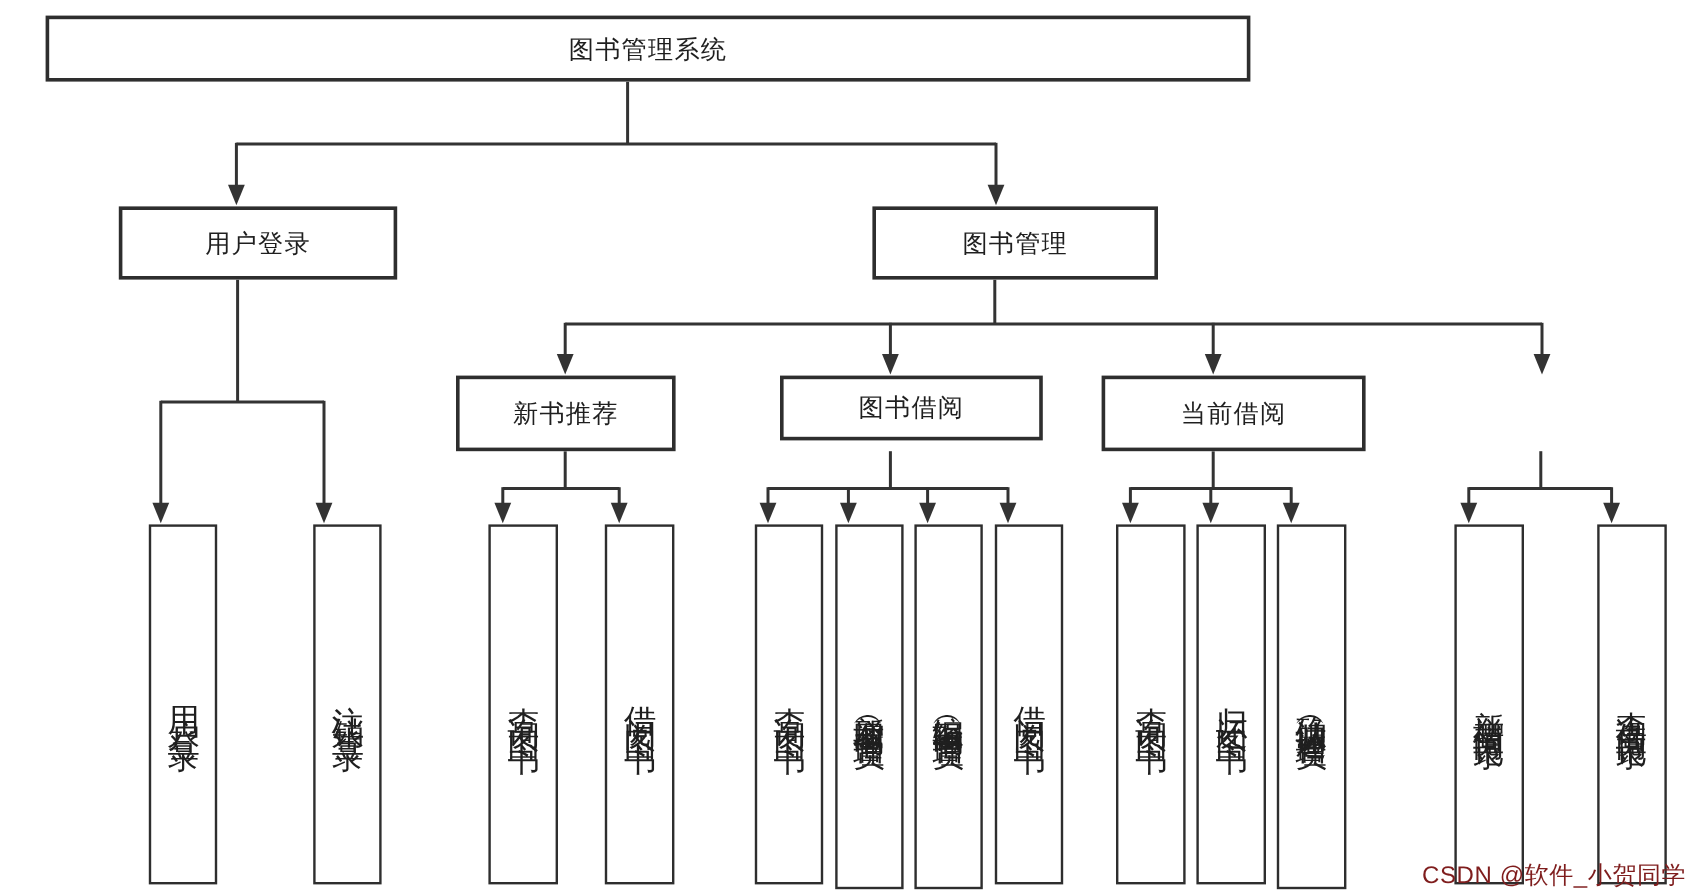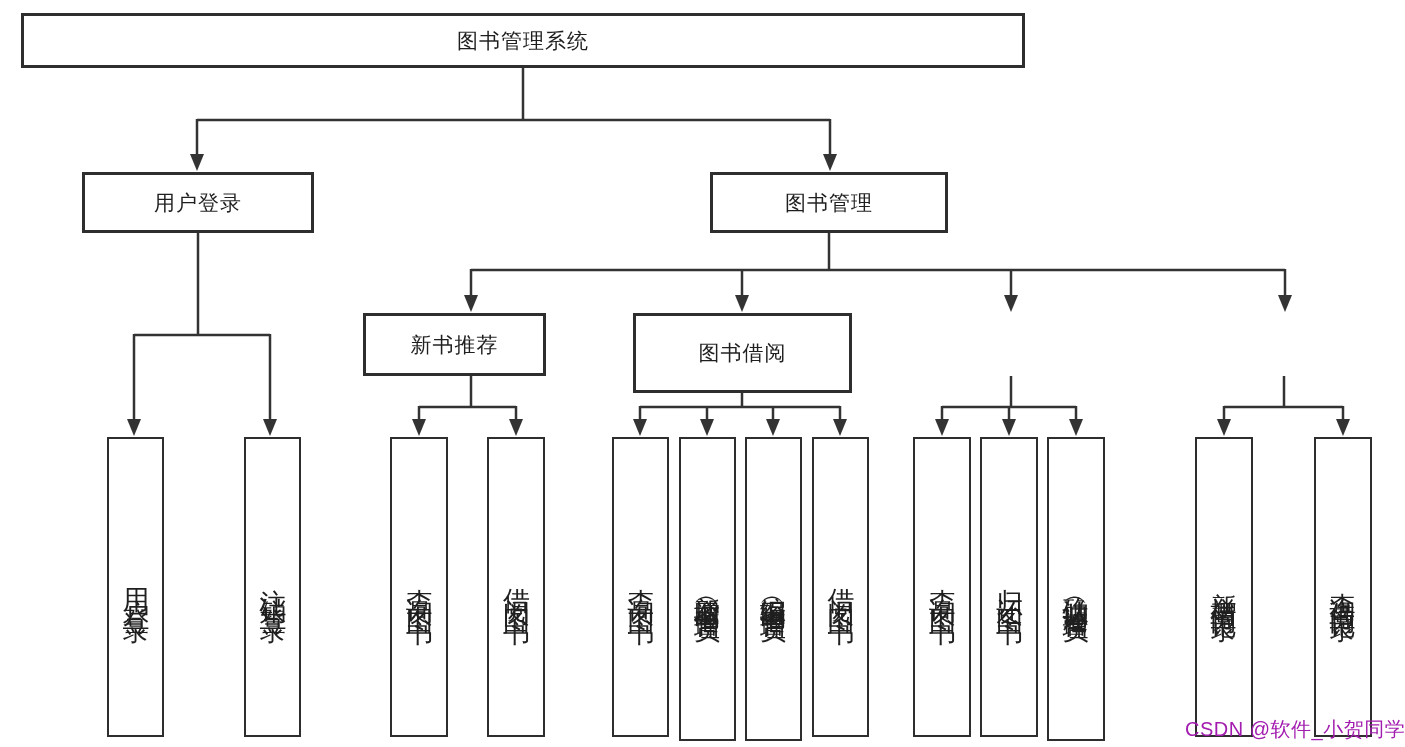--- a/index.html
+++ b/index.html
@@ -15,40 +15,41 @@
   .node{
     position:absolute;
     background:#ffffff;
     border:3px solid #2e2e2e;
     box-sizing:border-box;
     display:flex;align-items:center;justify-content:center;
     text-align:center;
     font-size:21px;
     letter-spacing:1px;
     z-index:2;
+    margin-left:17px;
   }
   .leaf{
     border-width:2px;
     writing-mode:vertical-rl;
     text-orientation:mixed;
     font-size:27px;
     letter-spacing:10px;
     line-height:1;
     padding:6px 0;
   }
   .leaf.mid{letter-spacing:5px;font-size:26px;}
   .leaf.long{letter-spacing:3px;font-size:26px;}
   
   #n-root{left:21px;top:13px;width:1004px;height:55px;}
   
   #n-user-login{left:82px;top:172px;width:232px;height:61px;}
   #n-book-mgmt{left:710px;top:172px;width:238px;height:61px;}
   
   #n-new-books{left:363px;top:313px;width:183px;height:63px;}
-  #n-book-borrow{left:633px;top:313px;width:219px;height:80px;}
+  #n-book-borrow{left:633px;top:313px;width:219px;height:54px;}
   #n-current-borrow{left:901px;top:313px;width:220px;height:63px;}
   #n-borrow-records{left:1176px;top:313px;width:218px;height:63px;}
   
   #l-user-login{left:107px;top:437px;width:57px;height:300px;}
   #l-logout{left:244px;top:437px;width:57px;height:300px;}
   #l-nb-query{left:390px;top:437px;width:58px;height:300px;}
   #l-nb-borrow{left:487px;top:437px;width:58px;height:300px;}
   #l-bb-query{left:612px;top:437px;width:57px;height:300px;}
   #l-bb-add{left:679px;top:437px;width:57px;height:304px;}
   #l-bb-edit{left:745px;top:437px;width:57px;height:304px;}
@@ -56,21 +57,21 @@
   #l-cb-query{left:913px;top:437px;width:58px;height:300px;}
   #l-cb-return{left:980px;top:437px;width:58px;height:300px;}
   #l-cb-confirm{left:1047px;top:437px;width:58px;height:304px;}
   #l-br-add{left:1195px;top:437px;width:58px;height:300px;}
   #l-br-query{left:1314px;top:437px;width:58px;height:300px;}
   #watermark{
     position:absolute;
     left:1185px;top:716px;
     width:215px;
     font-size:20px;
-    color:#a21caf;
+    color:#7f1d1d;
     z-index:5;
     white-space:nowrap;
     letter-spacing:0.5px;
   }
 </style>
 </head>
 <body>
 
 <div id="canvas">
 
@@ -144,20 +145,21 @@
     </g>
   </svg>
 
   <div class="node" id="n-root">图书管理系统</div>
 
   <div class="node" id="n-user-login">用户登录</div>
   <div class="node" id="n-book-mgmt">图书管理</div>
 
   <div class="node" id="n-new-books">新书推荐</div>
   <div class="node" id="n-book-borrow">图书借阅</div>
+  <div class="node" id="n-current-borrow">当前借阅</div>
 
   <div class="node leaf" id="l-user-login">用户登录</div>
   <div class="node leaf" id="l-logout">注销登录</div>
 
   <div class="node leaf" id="l-nb-query">查询图书</div>
   <div class="node leaf" id="l-nb-borrow">借阅图书</div>
 
   <div class="node leaf" id="l-bb-query">查询图书</div>
   <div class="node leaf long" id="l-bb-add">新增图书（管理员）</div>
   <div class="node leaf long" id="l-bb-edit">编辑图书（管理员）</div>

